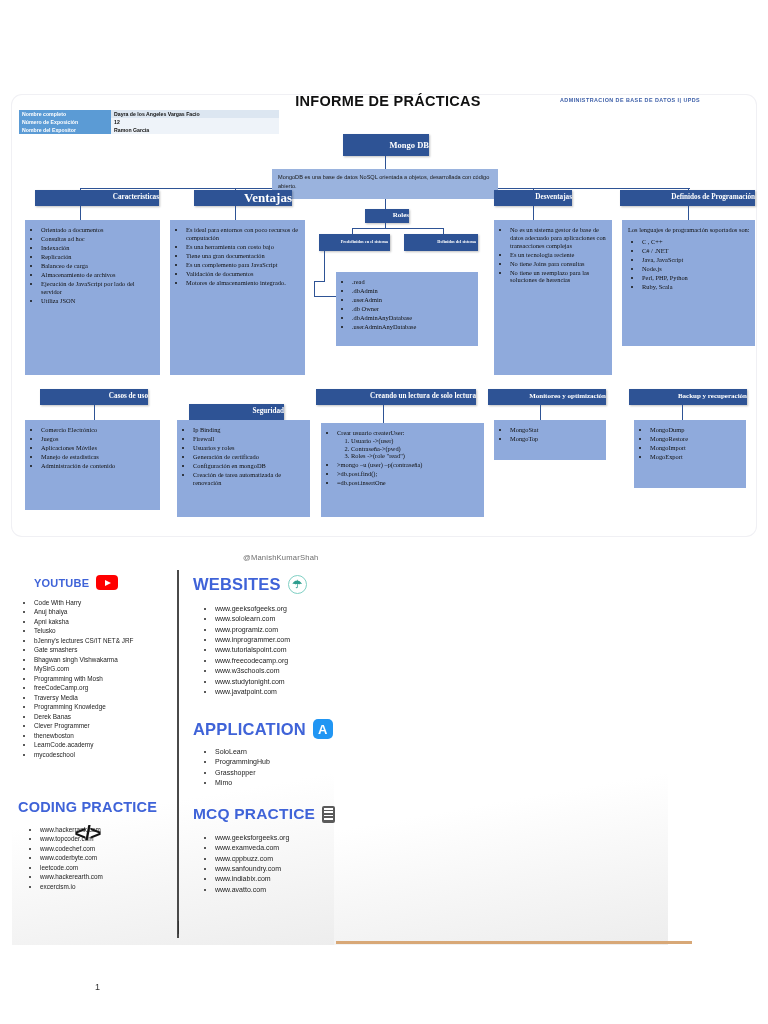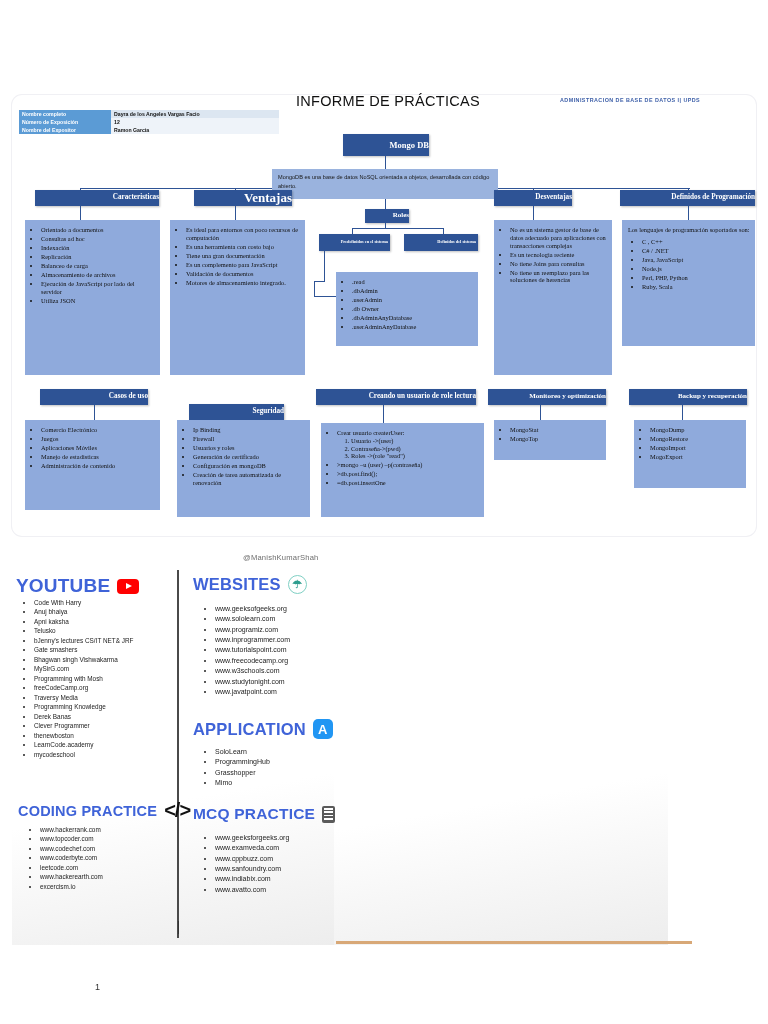--- a/index.html
+++ b/index.html
@@ -11,21 +11,21 @@
   }
 
   
   .doc-card{
     position:absolute;left:12px;top:95px;width:744px;height:441px;
     background:#ffffff;border-radius:10px;
     box-shadow:0 0 0 1px #f0f0f4;
   }
   .report-title{
     position:absolute;left:278px;top:93px;width:220px;
-    text-align:center;font-weight:normal;font-size:14.5px;letter-spacing:.3px;
+    text-align:center;font-weight:bold;font-size:14.5px;letter-spacing:.3px;
     color:#111;
   }
   .course-tag{
     position:absolute;left:560px;top:97px;width:200px;
     font-size:5.4px;letter-spacing:.45px;color:#3d5fa8;font-weight:bold;
   }
 
   
   .info-table{position:absolute;left:19px;top:110px;width:260px;
     border-collapse:collapse;font-size:5.2px;}
@@ -257,21 +257,21 @@
     <li>Ip Binding</li>
     <li>Firewall</li>
     <li>Usuarios y roles</li>
     <li>Generación de certificado</li>
     <li>Configuración en mongoDB</li>
     <li>Creación de tarea automatizada de renovación</li>
   </ul>
 </div>
 
 <div class="hdr" style="left:316px;top:389px;width:160px;height:16px;font-size:7.2px;">
-  <span>Creando un usuario de role lectura</span>
+  <span>Creando un lectura de solo lectura</span>
 </div>
 <div class="ln" style="left:383px;top:405px;width:1.2px;height:18px;"></div>
 <div class="body-box" style="left:321px;top:423px;width:163px;height:94px;font-size:6.4px;padding-top:6px;">
   <ul>
     <li>
       <span style="font-weight:normal;">Crear usuario createrUser:</span>
       <ol>
         <li>Usuario -&gt;(user)</li>
         <li>Contraseña-&gt;(pwd)</li>
         <li>Roles -&gt;(role "read")</li>
@@ -305,21 +305,21 @@
     <li>MongoImport</li>
     <li>MogoExport</li>
   </ul>
 </div>
 
 <div class="poster"></div>
 <div class="poster2"></div>
 <div class="handle">@ManishKumarShah</div>
 <div class="divider"></div>
 
-<div class="sec-title" style="left:16px;top:575px;font-size:19px;justify-content:center;">
+<div class="sec-title" style="left:34px;top:575px;font-size:11px;justify-content:center;">
   <span>YOUTUBE</span>
   <span class="yt-icon"></span>
 </div>
 <ul class="res-list" style="left:22px;top:598px;width:150px;font-size:6.4px;">
   <li>Code With Harry</li>
   <li>Anuj bhaiya</li>
   <li>Apni kaksha</li>
   <li>Telusko</li>
   <li>bJenny's lectures CS/IT NET&amp; JRF</li>
   <li>Gate smashers</li>
@@ -356,21 +356,21 @@
   <span>APPLICATION</span>
   <span class="app-icon">A</span>
 </div>
 <ul class="res-list" style="left:203px;top:747px;width:140px;font-size:7px;">
   <li>SoloLearn</li>
   <li>ProgrammingHub</li>
   <li>Grasshopper</li>
   <li>Mimo</li>
 </ul>
 
-<div class="sec-title" style="left:18px;top:799px;font-size:14.5px;">
+<div class="sec-title" style="left:18px;top:799px;font-size:14.5px;flex-direction:column;">
   <span>CODING PRACTICE</span>
   <span class="code-icon">&lt;/&gt;</span>
 </div>
 <ul class="res-list" style="left:28px;top:825px;width:150px;font-size:6.4px;">
   <li>www.hackerrank.com</li>
   <li>www.topcoder.com</li>
   <li>www.codechef.com</li>
   <li>www.coderbyte.com</li>
   <li>leetcode.com</li>
   <li>www.hackerearth.com</li>

